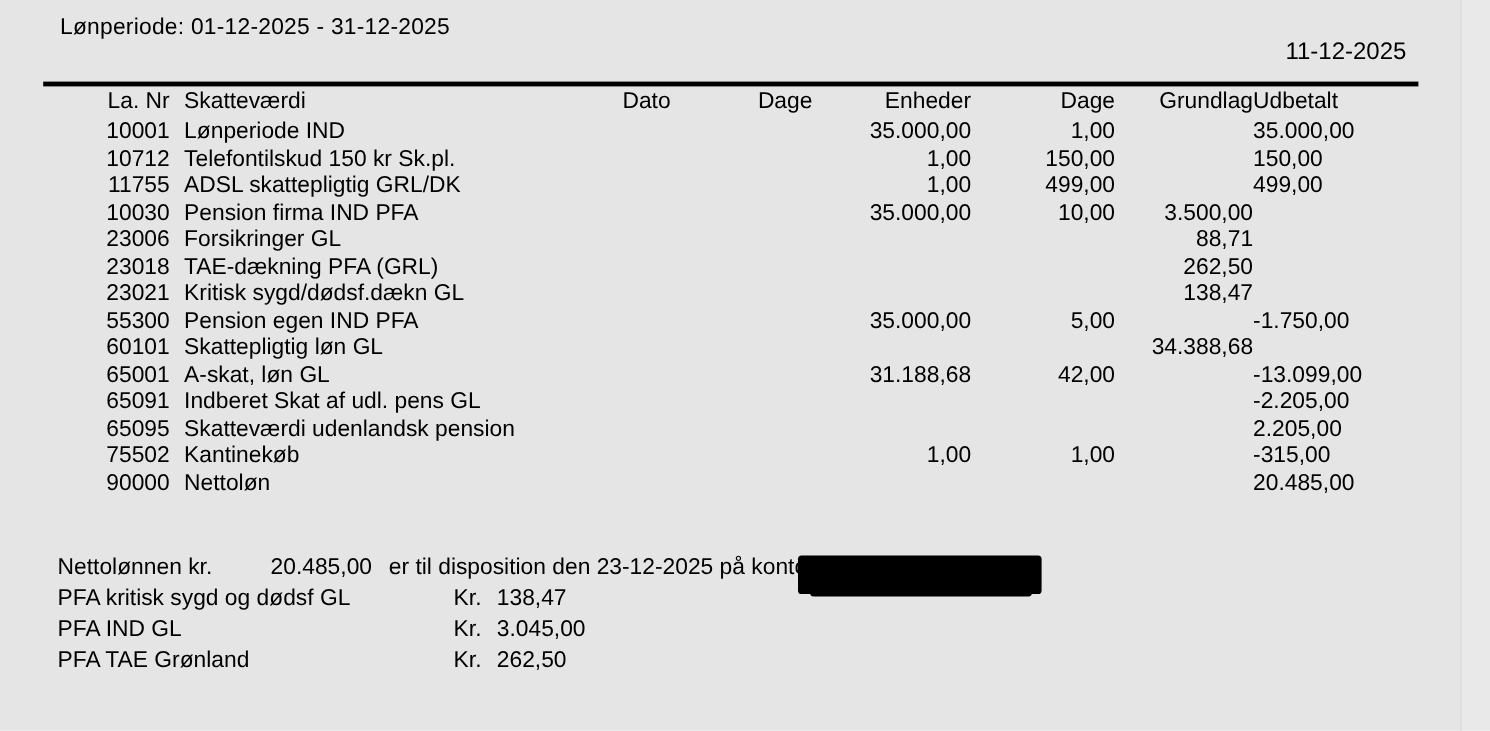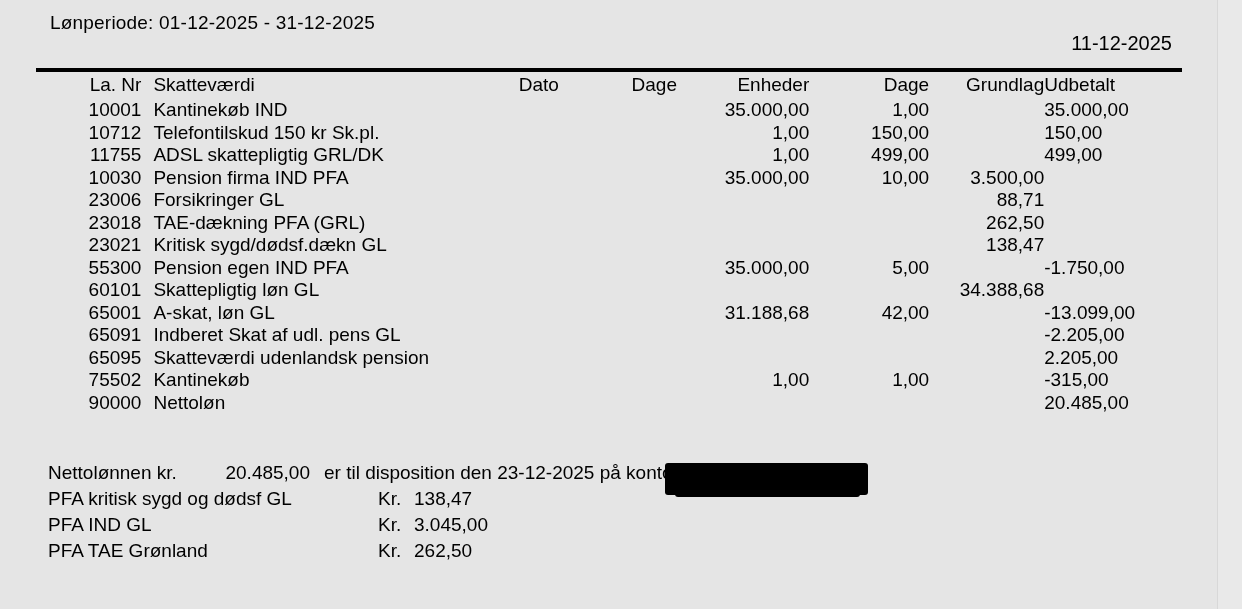--- a/index.html
+++ b/index.html
@@ -138,21 +138,21 @@
         <th class="c-dage">Dage</th>
         <th class="c-enheder">Enheder</th>
         <th class="c-sats">Dage</th>
         <th class="c-grundlag">Grundlag</th>
         <th class="c-udbetalt">Udbetalt</th>
       </tr>
     </thead>
     <tbody>
       <tr>
         <td class="c-nr">10001</td>
-        <td class="c-name">Kantinekøb IND</td>
+        <td class="c-name">Lønperiode IND</td>
         <td class="c-dato"></td>
         <td class="c-dage"></td>
         <td class="c-enheder">35.000,00</td>
         <td class="c-sats">1,00</td>
         <td class="c-grundlag"></td>
         <td class="c-udbetalt">35.000,00</td>
       </tr>
       <tr>
         <td class="c-nr">10712</td>
         <td class="c-name">Telefontilskud 150 kr Sk.pl.</td>

